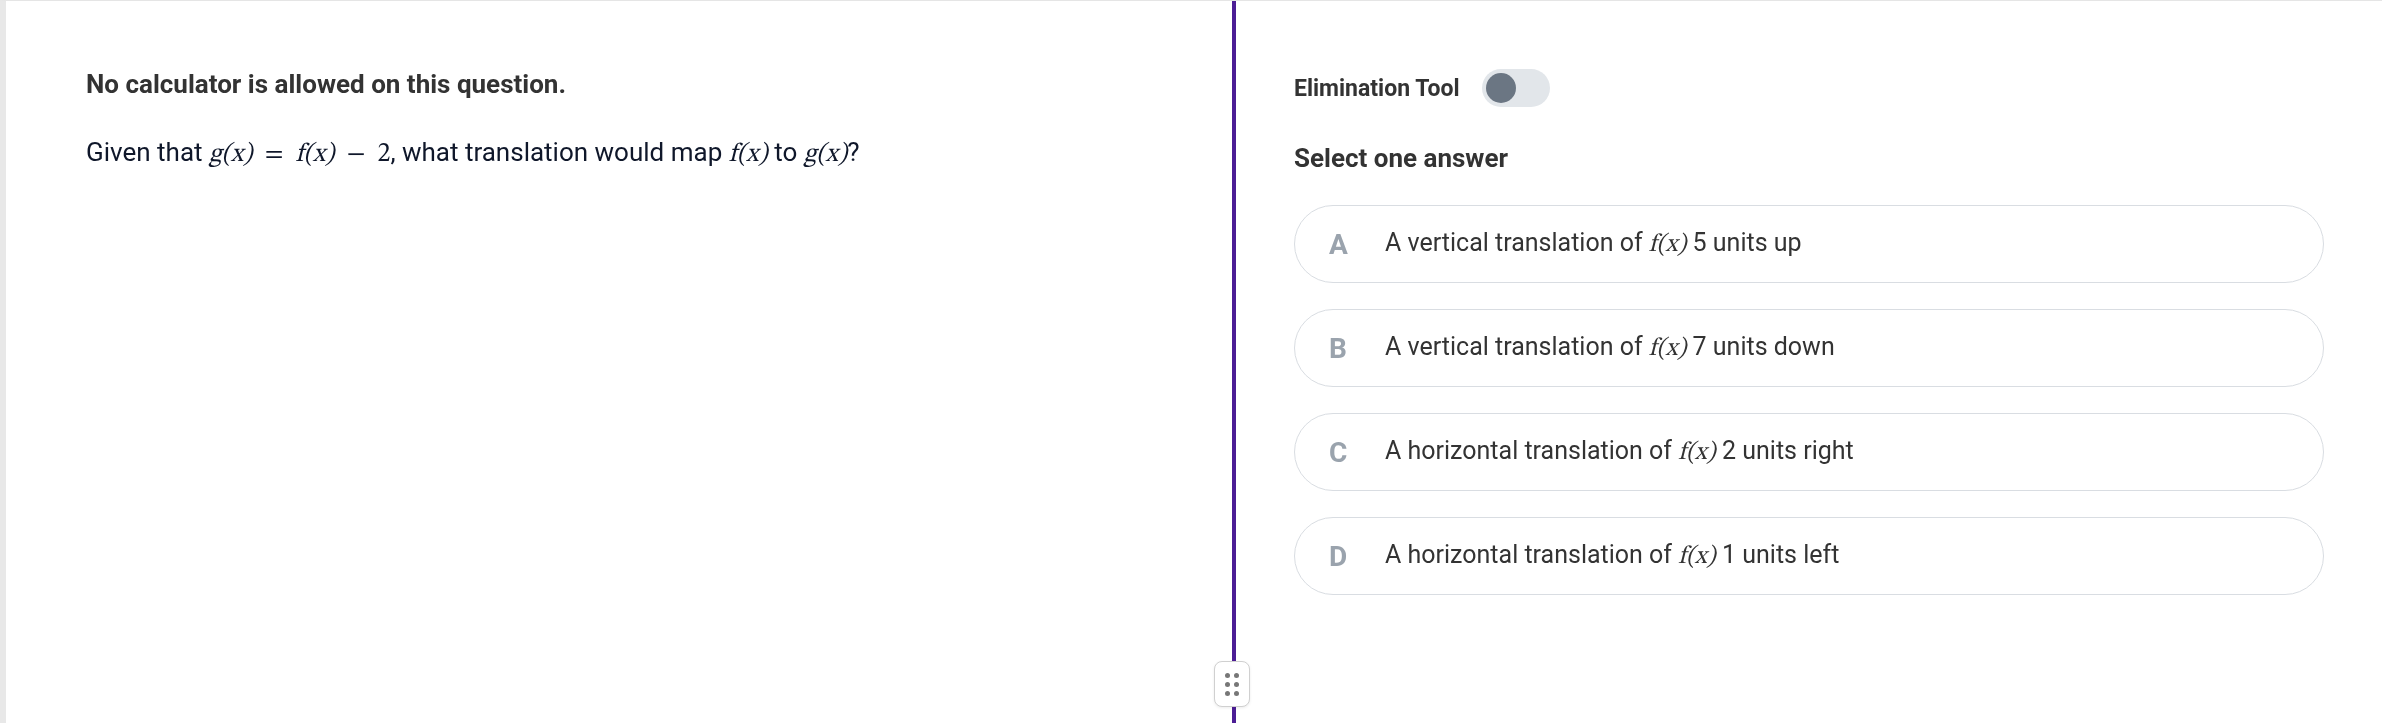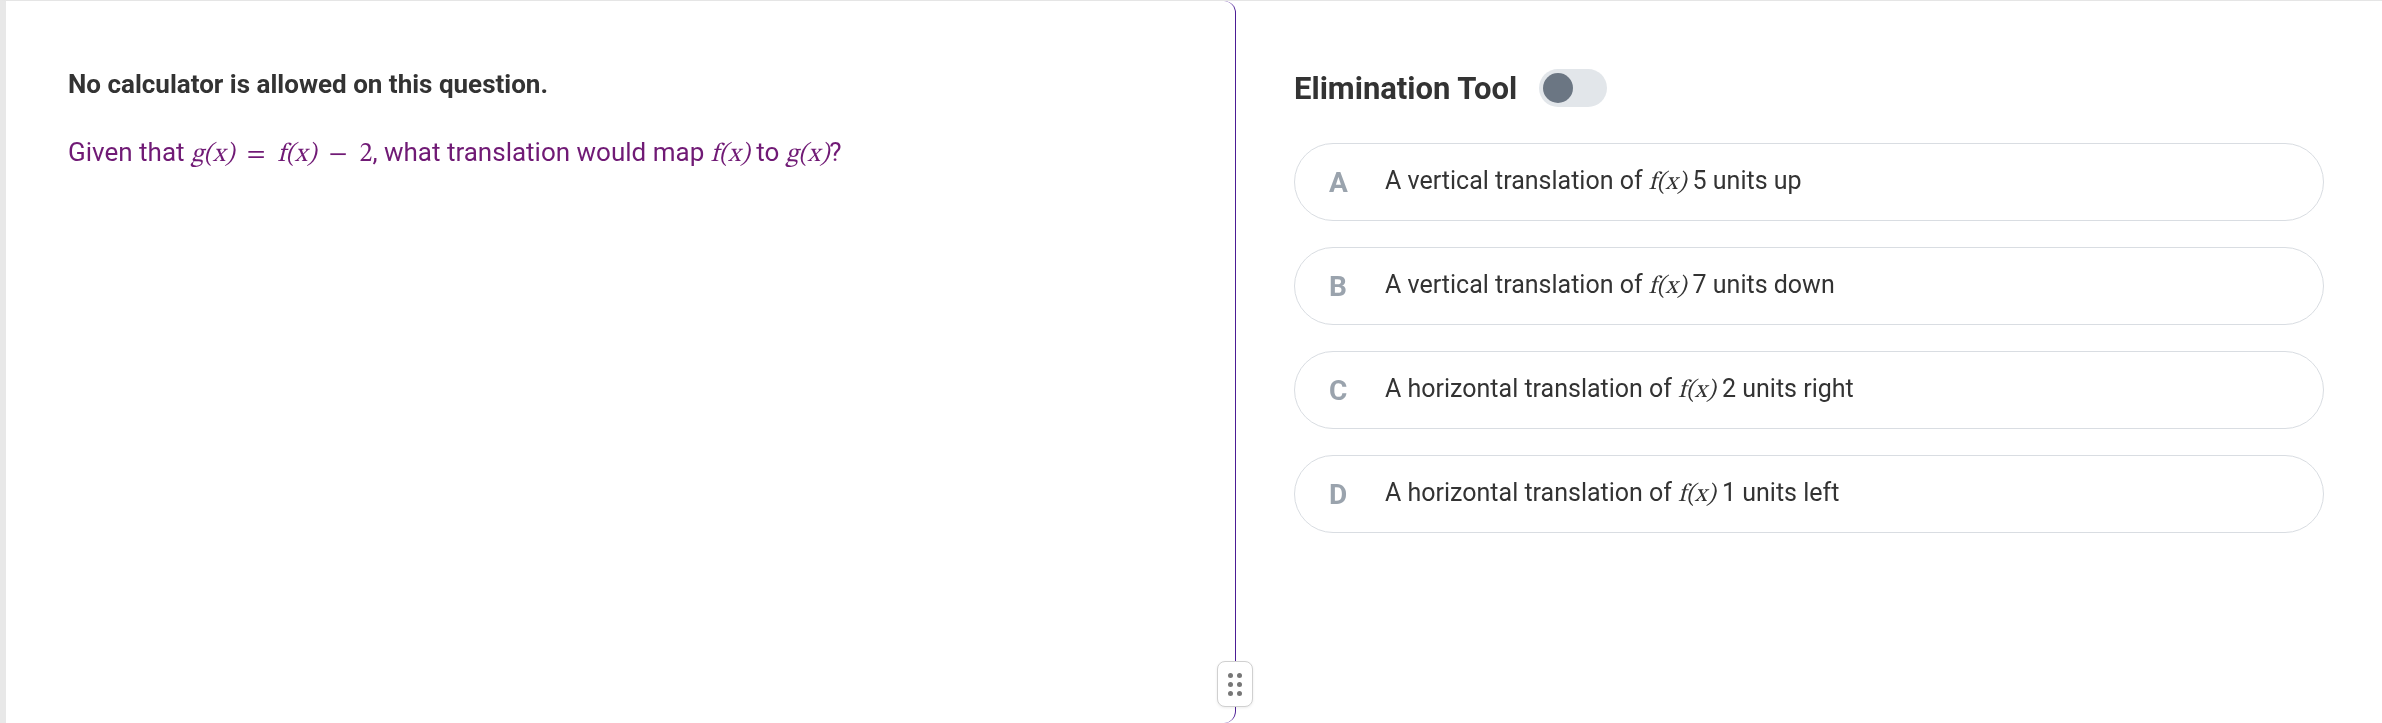--- a/index.html
+++ b/index.html
@@ -18,34 +18,33 @@
   .container {
     display: flex;
     width: 100%;
     height: 100%;
     background: #fff;
     border-top: 1px solid #e5e5e5;
     border-left: 6px solid #e8e8e8;
   }
   .left-panel {
     width: 1230px;
-    padding: 68px 80px 40px 62px;
-    border-right: 1px solid #4c1d95;
+    padding: 68px 80px 40px 80px;
+    border-right: 4px solid #4c1d95;
     position: relative;
-    border-radius: 12px;
   }
   .instruction {
     font-size: 26px;
     font-weight: 700;
     color: #333;
     margin-bottom: 34px;
   }
   .question {
     font-size: 26px;
-    color: #701a75;
+    color: #0f172a;
     line-height: 1.5;
   }
   .math {
     font-family: "Cambria Math", "STIX Two Math", "Latin Modern Math", Georgia, serif;
     font-style: italic;
   }
   .math .op {
     font-style: normal;
     padding: 0 6px;
   }
@@ -85,21 +84,21 @@
     flex: 1;
     padding: 68px 58px 40px 58px;
   }
   .tool-row {
     display: flex;
     align-items: center;
     gap: 22px;
     margin-bottom: 36px;
   }
   .tool-label {
-    font-size: 31px;
+    font-size: 23px;
     font-weight: 700;
     color: #333;
   }
   .toggle {
     width: 68px;
     height: 38px;
     background: #e2e6ea;
     border-radius: 20px;
     position: relative;
     cursor: pointer;
@@ -169,20 +168,21 @@
     </div>
   </div>
 
   <div class="right-panel">
     <div class="tool-row">
       <div class="tool-label">Elimination Tool</div>
       <div class="toggle">
         <div class="toggle-knob"></div>
       </div>
     </div>
+    <div class="select-prompt">Select one answer</div>
     <div class="options">
 
       <div class="option">
         <div class="opt-letter">A</div>
         <div class="opt-text">
           <span>A vertical translation of </span><span class="math">f(x)</span><span> 5 units up</span>
         </div>
       </div>
 
       <div class="option">

